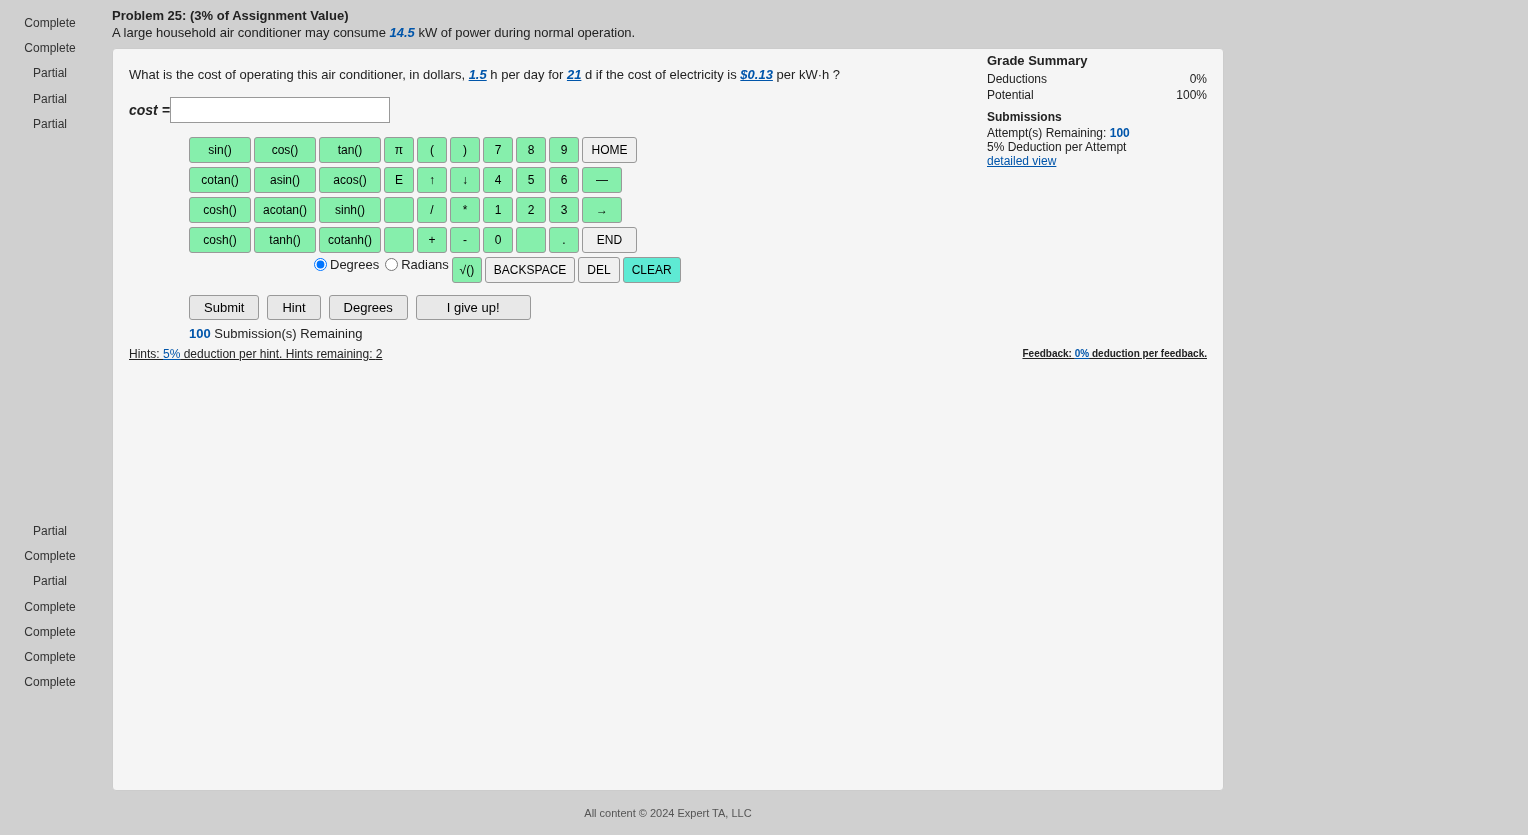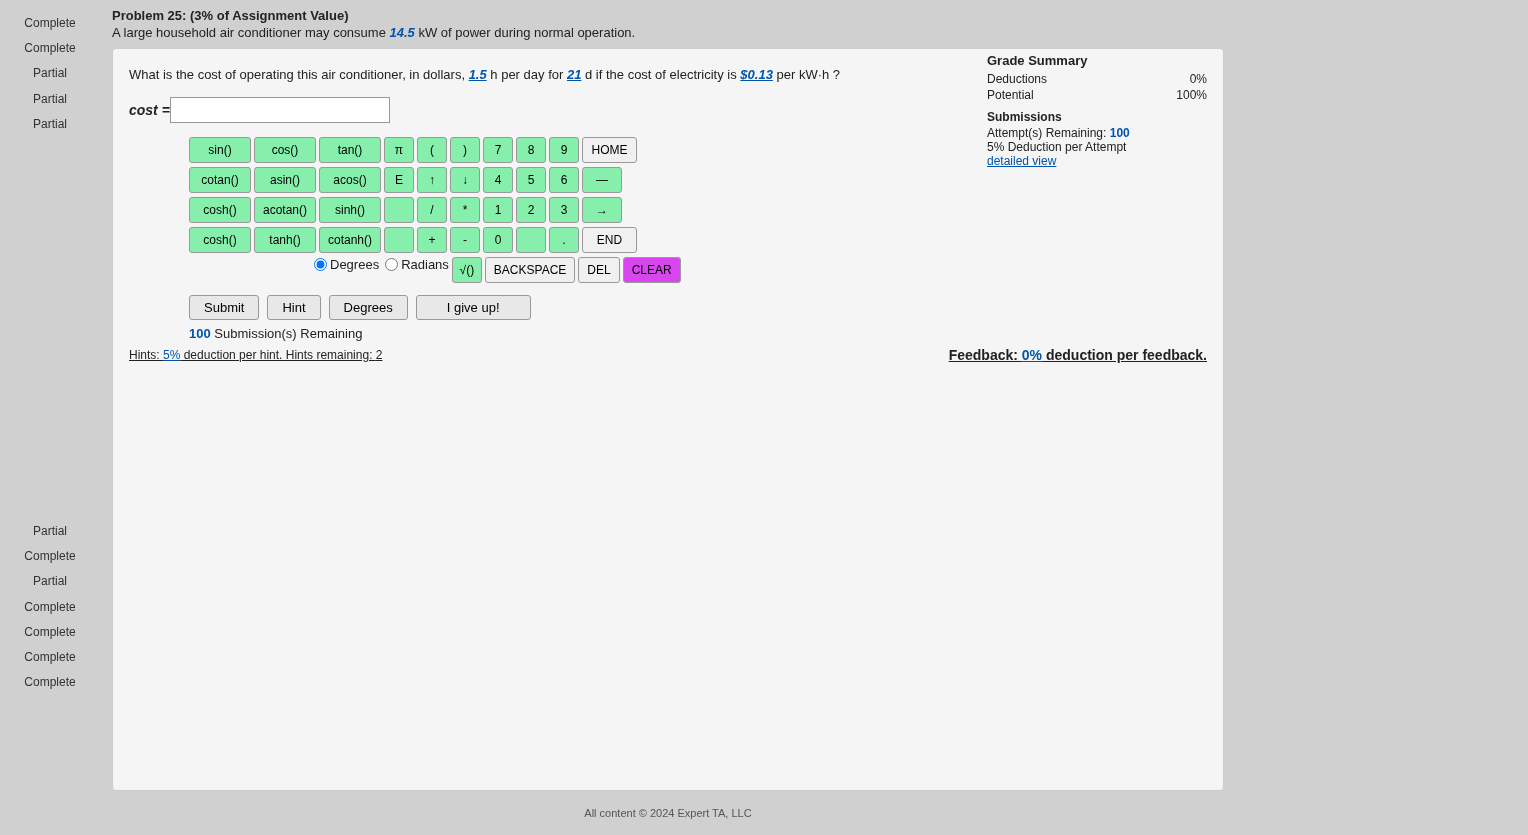--- a/index.html
+++ b/index.html
@@ -132,21 +132,21 @@
     .calc-btn.backspace-btn {
       min-width: 80px;
       background: #f0f0f0;
     }
     .calc-btn.del-btn {
       min-width: 40px;
       background: #f0f0f0;
     }
     .calc-btn.clear-btn {
       min-width: 55px;
-      background: #d946ef;
+      background: #5eead4;
     }
 
     .degree-row {
       display: flex;
       align-items: center;
       gap: 6px;
       margin-left: 60px;
       margin-bottom: 10px;
       font-size: 13px;
     }
@@ -212,21 +212,21 @@
       align-items: center;
       justify-content: space-between;
       font-size: 12px;
       margin-left: 0;
       text-decoration: underline;
     }
     .hints-left {
       font-size: 12px;
     }
     .hints-right {
-      font-size: 14px;
+      font-size: 10px;
       font-weight: bold;
     }
     .blue-link {
       color: #0055aa;
     }
 
     .grade-summary {
       position: absolute;
       right: 16px;
       top: 4px;

